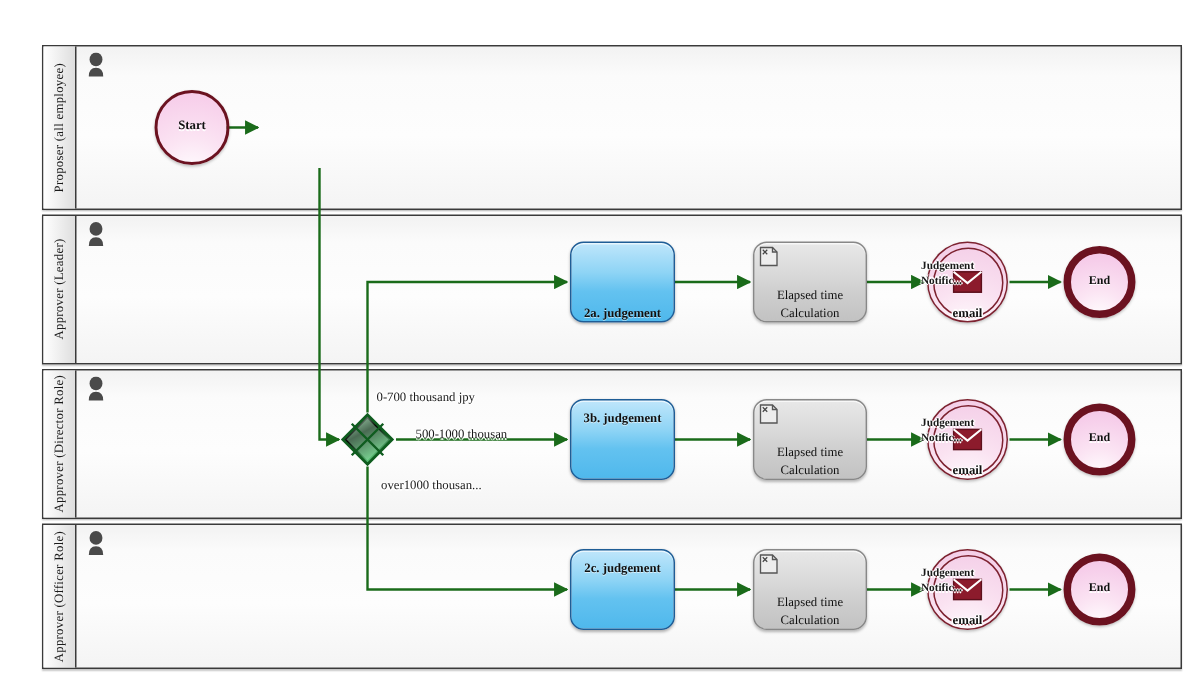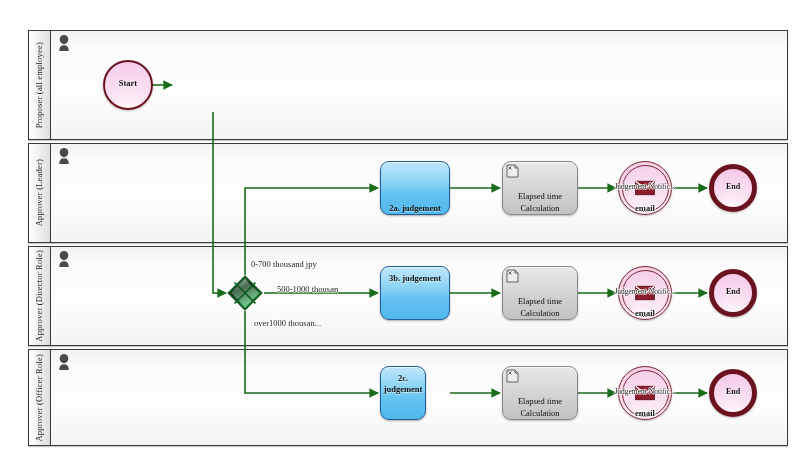--- a/index.html
+++ b/index.html
@@ -118,24 +118,23 @@
   }
   .ev-msg .envelope {
     position: absolute;
     left: 50%; top: 50%;
     transform: translate(-50%, -50%);
     width: 20px; height: 15px;
   }
   .ev-msg .msg-lbl {
     position: absolute;
     left: -5px; right: -5px;
-    top: 20px;
-    text-align: center;
+    top: 10px;
     font-size: 7.5px;
-    font-weight: normal;
+    font-weight: bold;
     line-height: 9.5px;
     color: #1a1a1a;
     text-shadow: 0 1px 0 #fff, 0 -1px 0 #fff, 1px 0 0 #fff, -1px 0 0 #fff;
   }
   .ev-msg .msg-sub {
     position: absolute;
     left: -6px; right: -6px;
     bottom: 1px;
     text-align: center;
     font-size: 8.5px;
@@ -345,21 +344,21 @@
       <path d="M0.7 0.7 L10 8.2 L19.3 0.7" fill="none" stroke="#ffffff" stroke-width="1.4"></path>
     </svg>
     <div class="msg-lbl">Judgement Notific...</div>
     <div class="msg-sub">email</div>
   </div>
 
   <div class="node ev-end" style="left:709px; top:269px; width:48px; height:48px;">
     <span class="lbl">End</span>
   </div>
 
-  <div class="node task-user" style="left:380px; top:366px; width:46px; height:54px;">
+  <div class="node task-user" style="left:380px; top:366px; width:70px; height:54px;">
     <span class="lbl">2c. judgement</span>
   </div>
 
   <div class="node task-script" style="left:502px; top:366px; width:76px; height:54px;">
     <svg class="script-icon" viewBox="0 0 13 14">
       <path d="M1 1 L9 1 L12 4 L12 13 L1 13 Z" fill="#ededed" stroke="#555" stroke-width="0.9"></path>
       <path d="M9 1 L9 4 L12 4" fill="none" stroke="#555" stroke-width="0.9"></path>
       <path d="M2.5 2.5 L5.5 5.5 M5.5 2.5 L2.5 5.5" stroke="#444" stroke-width="0.8"></path>
     </svg>
     <span class="lbl">Elapsed time Calculation</span>

